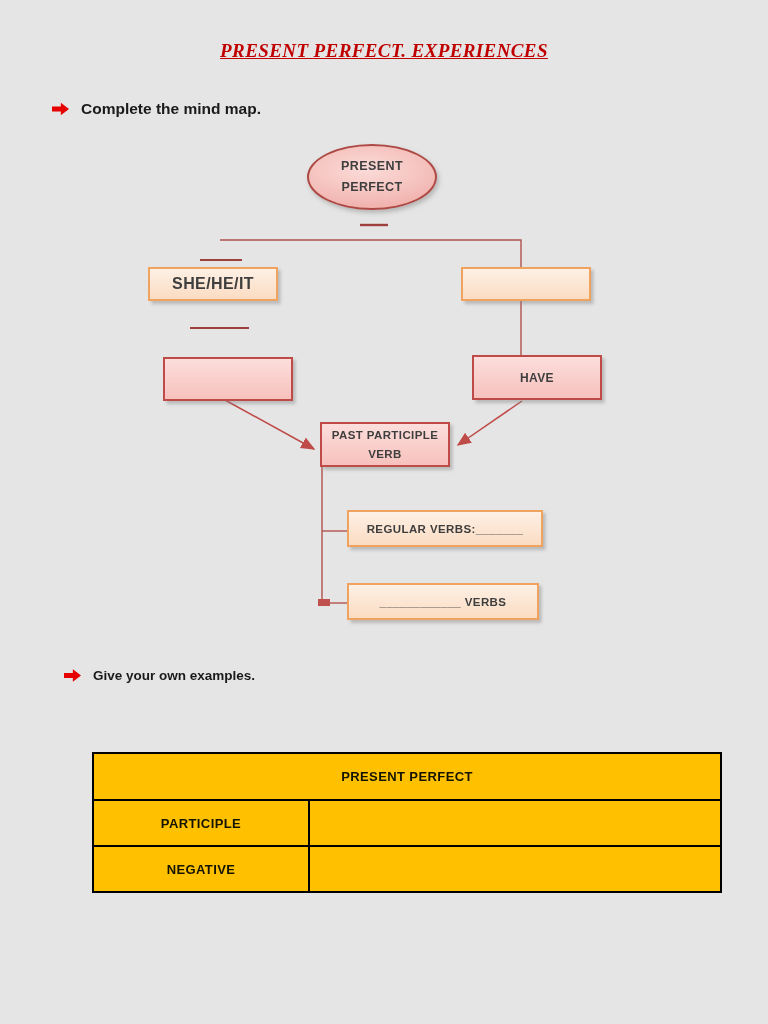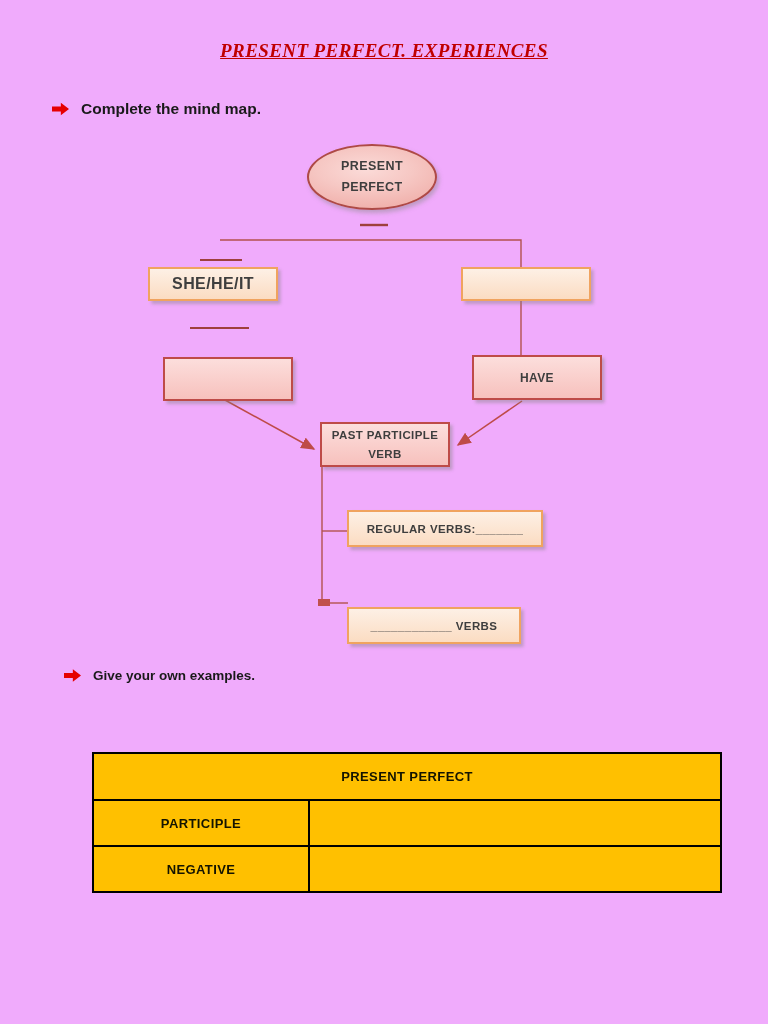--- a/index.html
+++ b/index.html
@@ -1,16 +1,16 @@
 <!DOCTYPE html>
 <html><head>
 <meta charset="utf-8">
 <style>
   html,body{margin:0;padding:0;background:#fff;}
-  #page{position:relative;width:768px;height:1024px;background:#f0abfc;overflow:hidden;
+  #page{position:relative;width:768px;height:1024px;background:#e5e5e5;overflow:hidden;
         font-family:"Liberation Sans",sans-serif;}
 
   
   #title{position:absolute;left:0;right:0;top:40px;text-align:center;
          font-family:"Liberation Serif",serif;font-style:italic;font-weight:bold;
          font-size:19px;letter-spacing:.4px;color:#C00000;text-decoration:underline;}
 
   
   .instr{position:absolute;display:flex;align-items:center;gap:12px;color:#1a1a1a;font-weight:bold;}
   #instr1{left:52px;top:100px;font-size:15.5px;}
@@ -30,21 +30,21 @@
   #ellipse{left:307px;top:144px;width:130px;height:66px;border-radius:50%;
       background:radial-gradient(ellipse 70% 60% at 45% 38%,#FBDBD8 0%,#F6C7C3 55%,#F1B3AE 100%);
       border:2px solid #AE4A46;box-shadow:2px 3px 4px rgba(140,140,140,.5);
       font-size:12.5px;line-height:21px;}
   #box-she{left:148px;top:267px;width:130px;height:34px;font-size:16px;}
   #box-right-blank{left:461px;top:267px;width:130px;height:34px;}
   #box-left-blank{left:163px;top:357px;width:130px;height:44px;}
   #box-have{left:472px;top:355px;width:130px;height:45px;font-size:12px;}
   #box-pp{left:320px;top:422px;width:130px;height:45px;line-height:19px;}
   #box-regular{left:347px;top:510px;width:196px;height:37px;}
-  #box-verbs{left:347px;top:583px;width:174px;height:37px;margin-top:24px;}
+  #box-verbs{left:347px;top:583px;width:192px;height:37px;}
 
   #connectors{position:absolute;left:0;top:0;pointer-events:none;}
 
   
   #extable{position:absolute;left:92px;top:752px;width:630px;box-sizing:border-box;
       border:2px solid #000;background:#FFC000;color:#141400;
       font-weight:bold;font-size:13px;letter-spacing:.4px;}
   .t-header{height:45px;border-bottom:2px solid #000;display:flex;align-items:center;justify-content:center;}
   .t-row{display:flex;height:44px;border-bottom:2px solid #000;}
   .t-row:last-child{border-bottom:none;}

